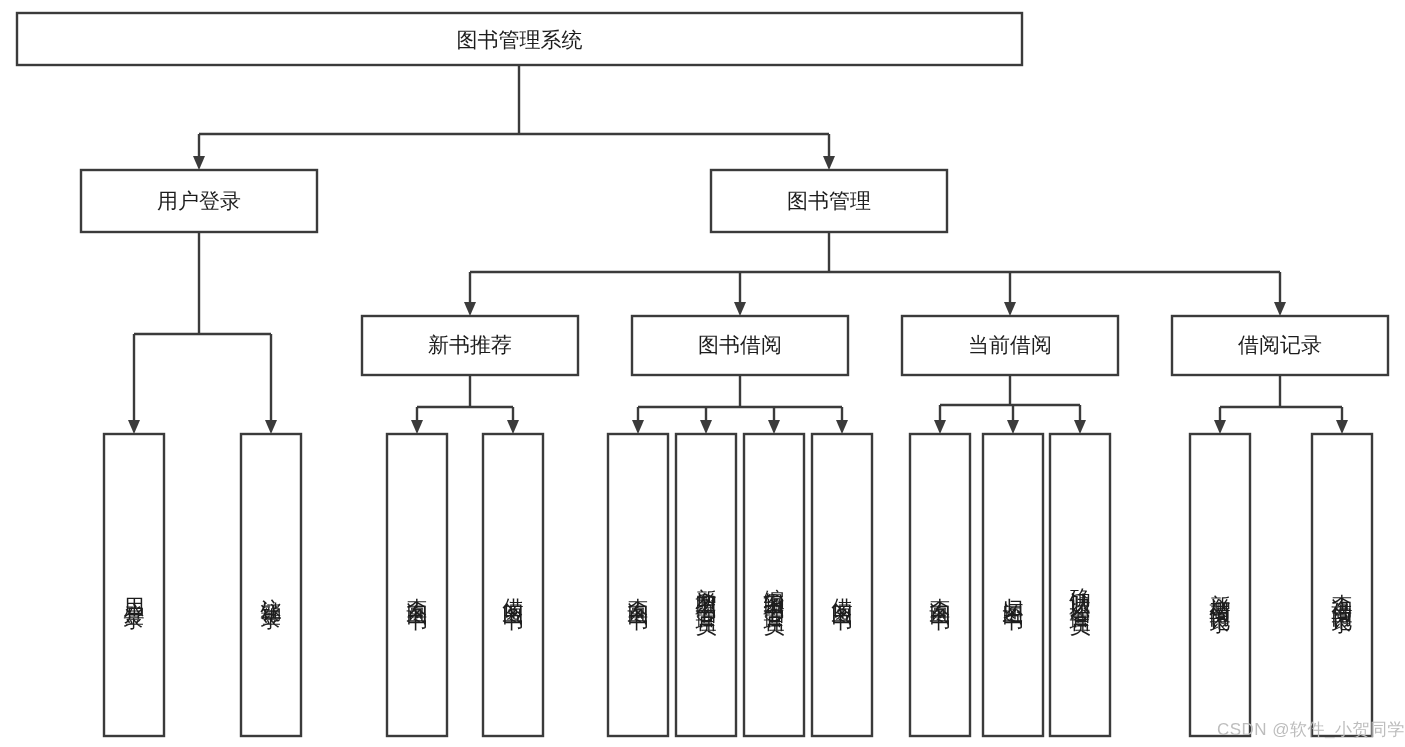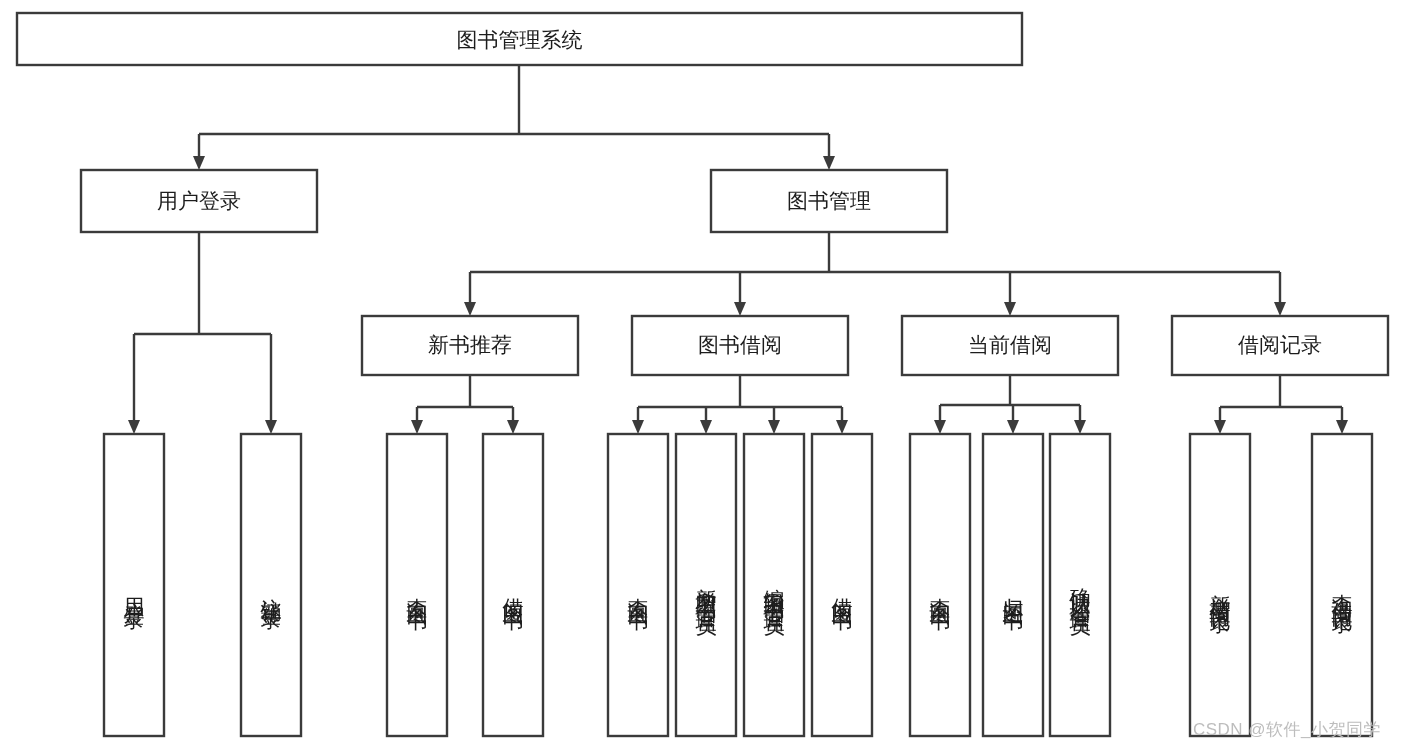--- a/index.html
+++ b/index.html
@@ -57,21 +57,21 @@
     font-family: "Liberation Sans", "DejaVu Sans", sans-serif;
     font-size: 21px;
     line-height: 1.05;
     color: #1d1d1d;
     letter-spacing: 4px;
     white-space: nowrap;
     text-align: left;
   }
   .watermark {
     position: absolute;
-    right: 24px;
+    right: 0;
     bottom: 6px;
     font-family: "Liberation Sans", "DejaVu Sans", sans-serif;
     font-size: 17px;
     color: #bdbdbd;
     letter-spacing: 0.5px;
     white-space: nowrap;
     pointer-events: none;
   }
 </style>
 </head>

